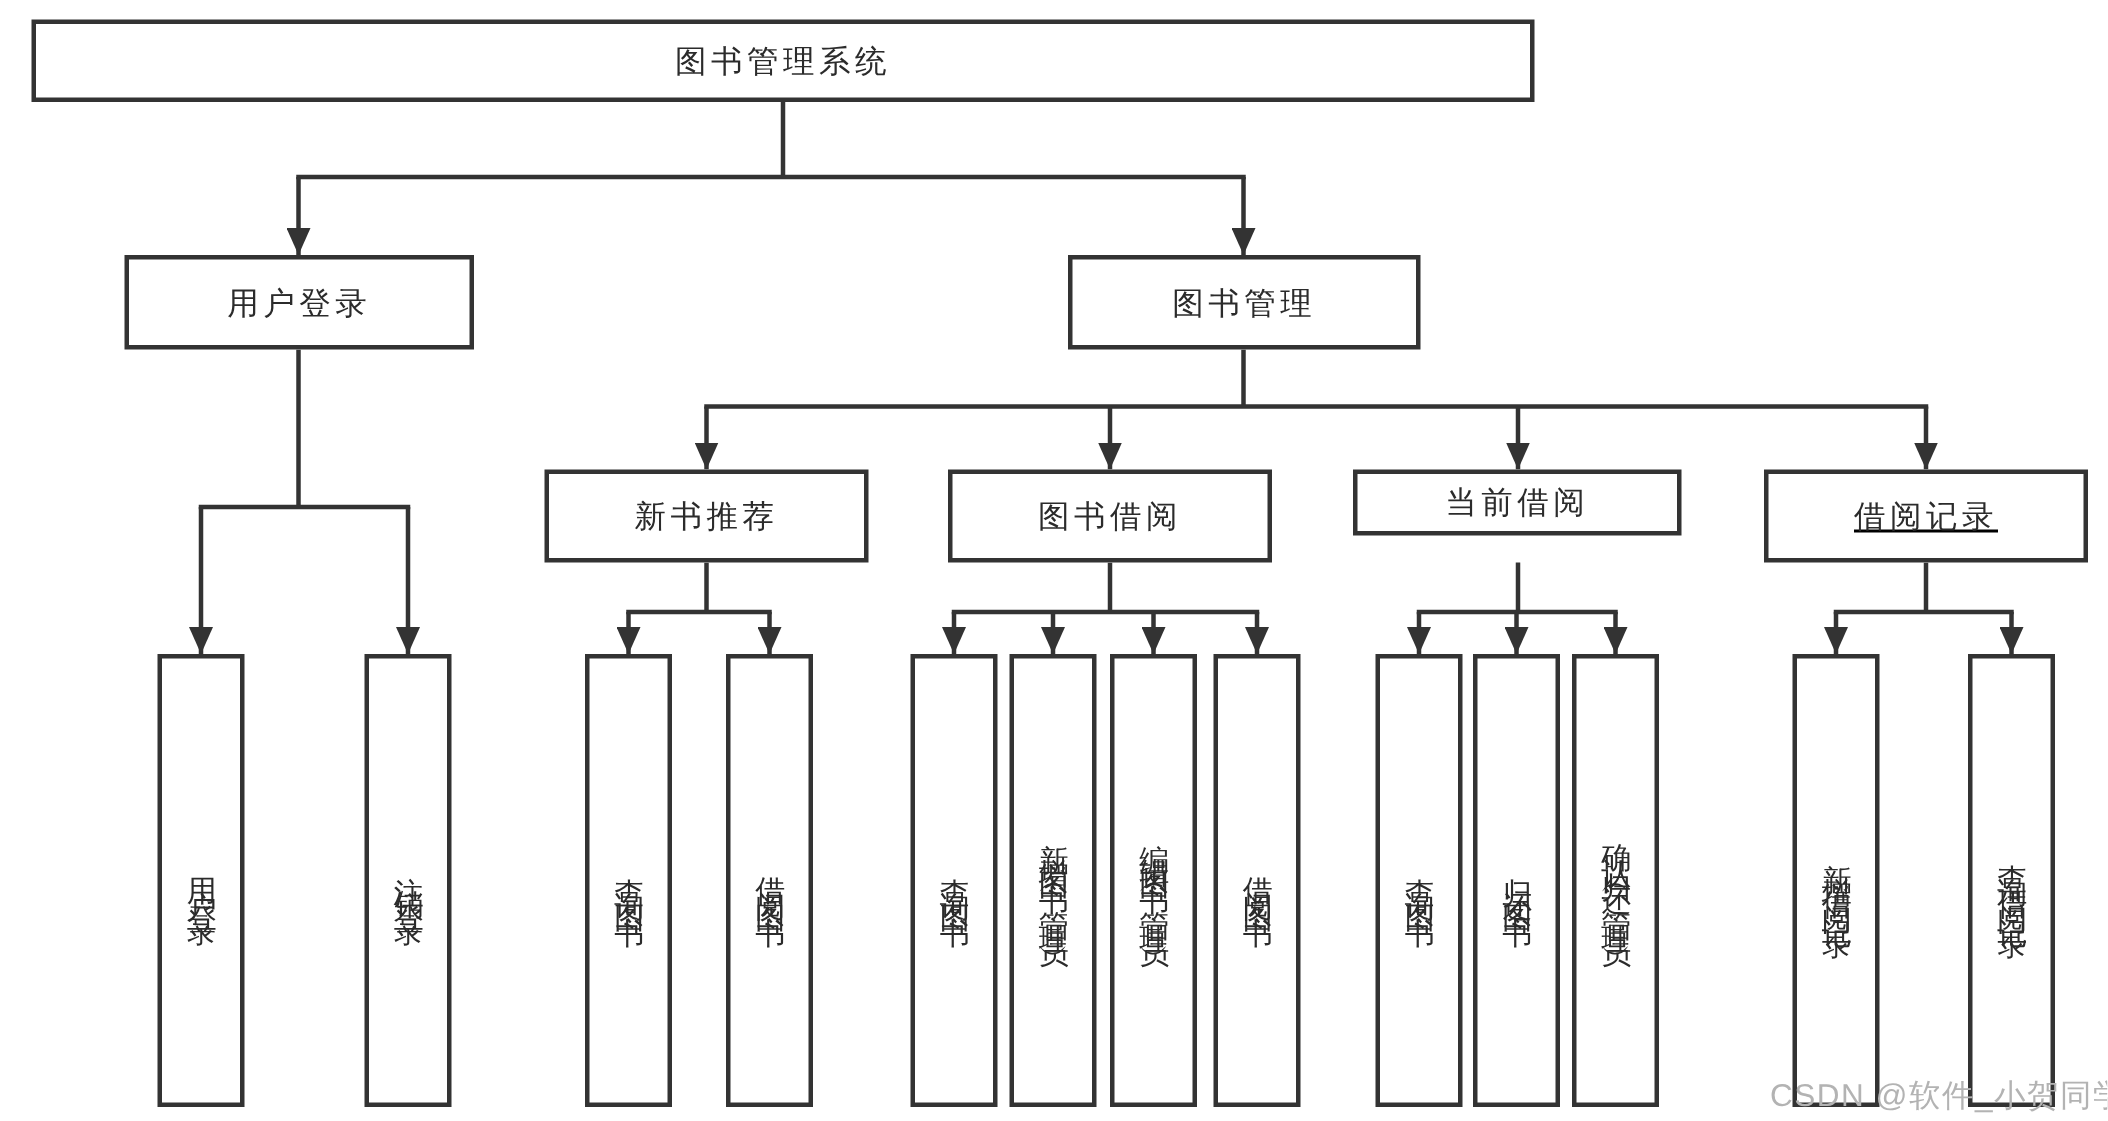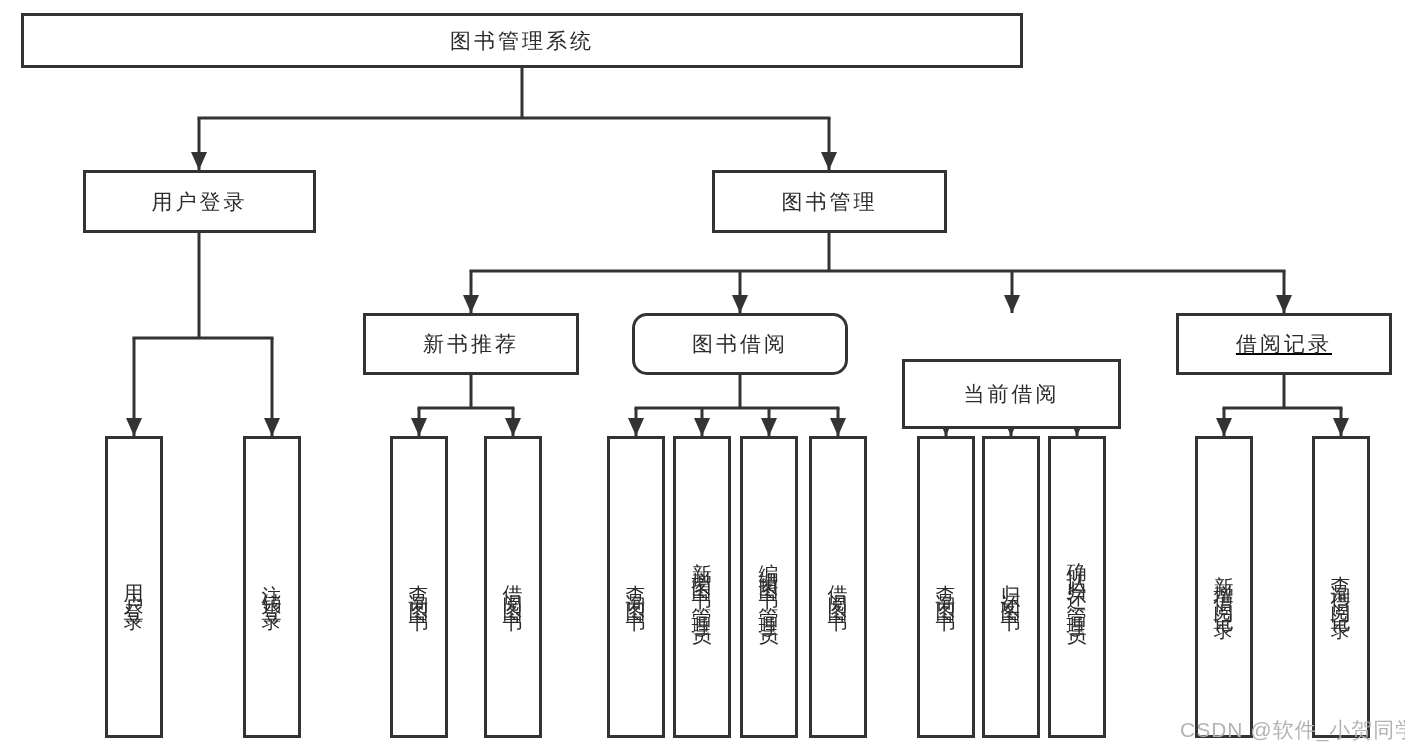--- a/index.html
+++ b/index.html
@@ -133,24 +133,24 @@
   <div class="box" style="left:83px; top:170px; width:233px; height:63px;">
     <span class="lbl">用户登录</span>
   </div>
   <div class="box" style="left:712px; top:170px; width:235px; height:63px;">
     <span class="lbl">图书管理</span>
   </div>
 
   <div class="box" style="left:363px; top:313px; width:216px; height:62px;font-family:Liberation Mono, monospace;">
     <span class="lbl">新书推荐</span>
   </div>
-  <div class="box" style="left:632px; top:313px; width:216px; height:62px;border-radius:15px;">
+  <div class="box" style="left:632px; top:313px; width:216px; height:62px;">
     <span class="lbl">图书借阅</span>
   </div>
-  <div class="box" style="left:902px; top:313px; width:219px; height:70px;margin-top:46px;">
+  <div class="box" style="left:902px; top:313px; width:219px; height:44px;">
     <span class="lbl">当前借阅</span>
   </div>
   <div class="box" style="left:1176px; top:313px; width:216px; height:62px;text-decoration:underline;">
     <span class="lbl">借阅记录</span>
   </div>
 
   <div class="leaf" style="left:105px;">
     <span class="vlbl">用户登录</span>
   </div>
   <div class="leaf" style="left:243px;">

